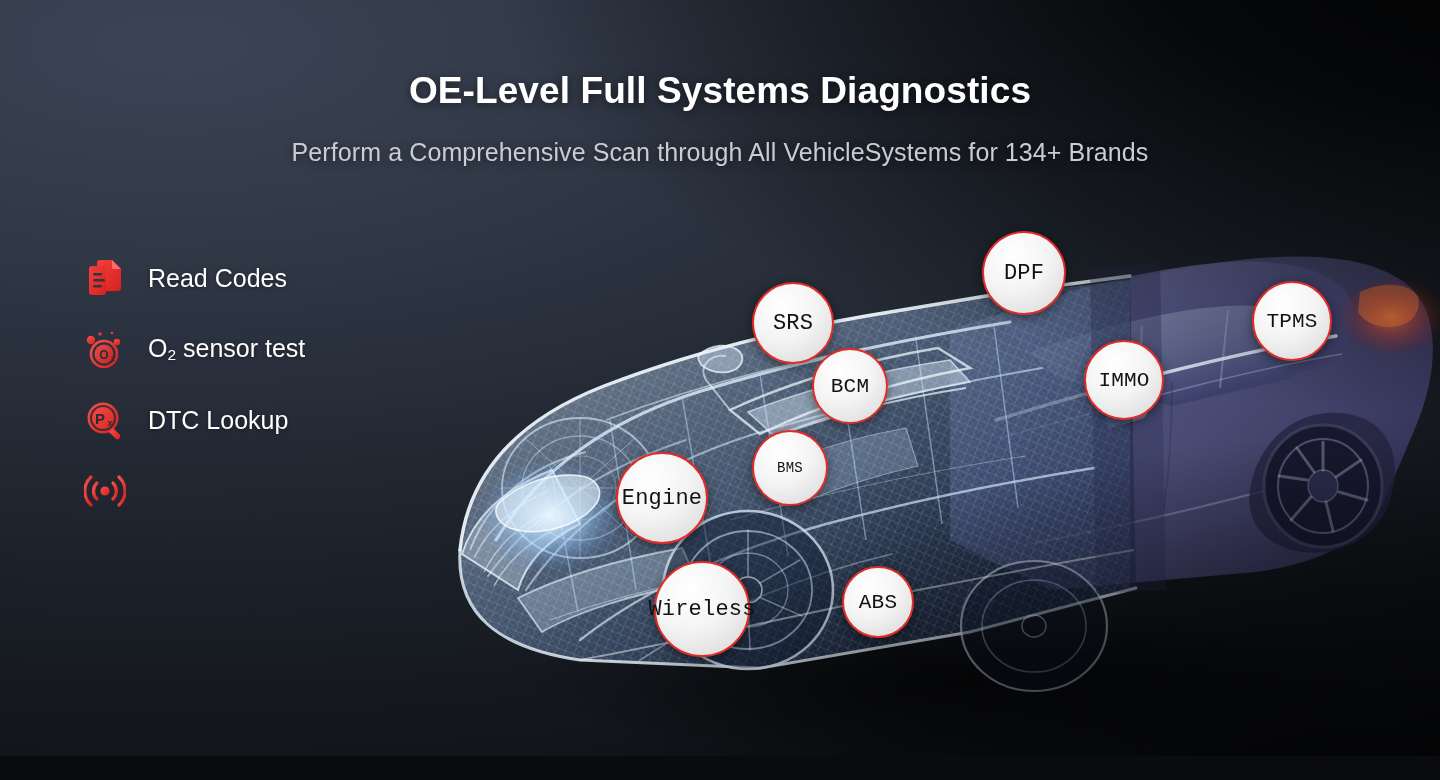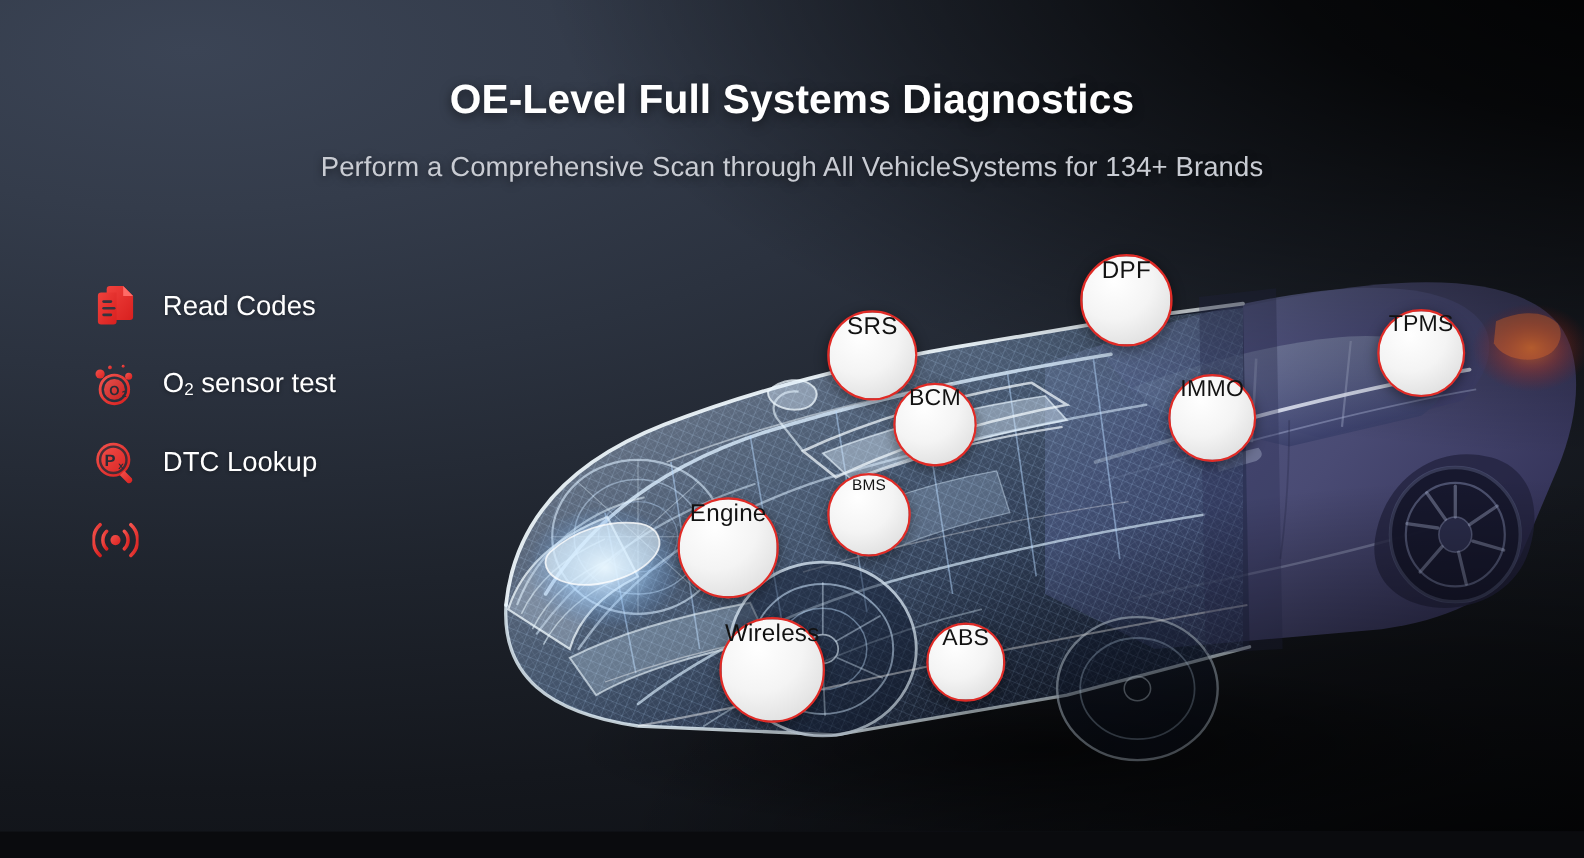--- a/index.html
+++ b/index.html
@@ -79,25 +79,26 @@
     pointer-events:none;
   }
   #car-svg { position:absolute; inset:0; }
 
   
   .bubble {
     position:absolute;
     border-radius:50%;
     background:radial-gradient(circle at 36% 28%, #ffffff 0%, #f4f4f4 46%, #e2e2e2 78%, #d2d2d2 100%);
     border:2px solid #e02b26;
-    display:flex; justify-content:center;
+    display:flex; align-items:center; justify-content:center;
     color:#121212;
     font-weight:400;
     box-shadow:0 3px 12px rgba(0,0,0,.45);
     letter-spacing:.2px;
+    font-family:Liberation Mono, monospace;
   }
 </style>
 </head>
 <body>
 
 <div id="stage">
 
   <div id="car-wrap">
     <svg id="car-svg" viewBox="0 0 1010 660" xmlns="http://www.w3.org/2000/svg">
       <defs>
@@ -404,21 +405,21 @@
   <div id="bubbles">
       <div class="bubble" style="left: 982px; top: 231px; width: 84px; height: 84px; font-size: 22px; border-color: rgb(224, 43, 38);">
         <span>DPF</span>
       </div>
       <div class="bubble" style="left: 1252px; top: 281px; width: 80px; height: 80px; font-size: 21px; border-color: rgb(224, 43, 38);">
         <span>TPMS</span>
       </div>
       <div class="bubble" style="left: 752px; top: 282px; width: 82px; height: 82px; font-size: 22px; border-color: rgb(224, 43, 38);">
         <span>SRS</span>
       </div>
-      <div class="bubble" style="left: 1062px; top: 340px; width: 80px; height: 80px; font-size: 21px; border-color: rgb(224, 43, 38);">
+      <div class="bubble" style="left: 1084px; top: 340px; width: 80px; height: 80px; font-size: 21px; border-color: rgb(224, 43, 38);">
         <span>IMMO</span>
       </div>
       <div class="bubble" style="left: 812px; top: 348px; width: 76px; height: 76px; font-size: 21px; border-color: rgb(224, 43, 38);">
         <span>BCM</span>
       </div>
       <div class="bubble" style="left: 752px; top: 430px; width: 76px; height: 76px; font-size: 14px; border-color: rgb(224, 43, 38);">
         <span>BMS</span>
       </div>
       <div class="bubble" style="left: 616px; top: 452px; width: 92px; height: 92px; font-size: 22px; border-color: rgb(224, 43, 38);">
         <span>Engine</span>

